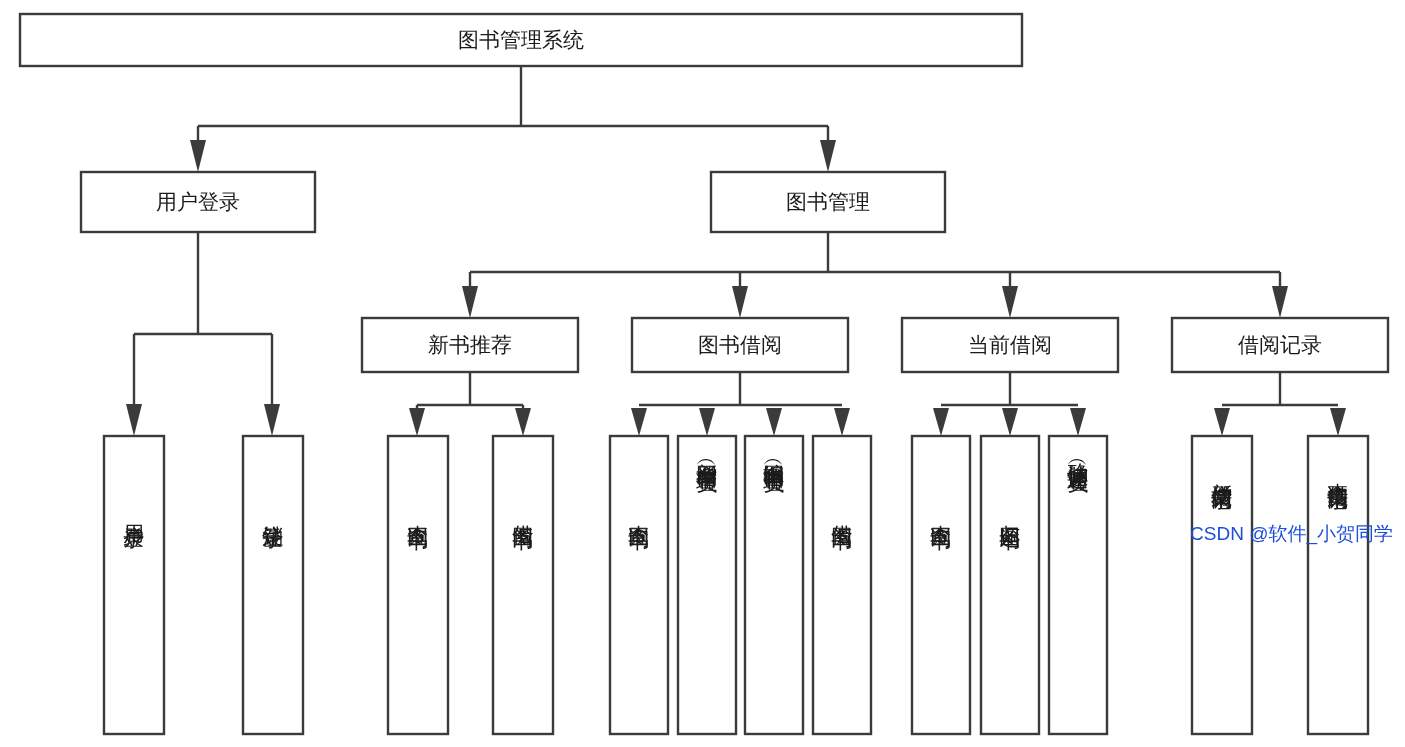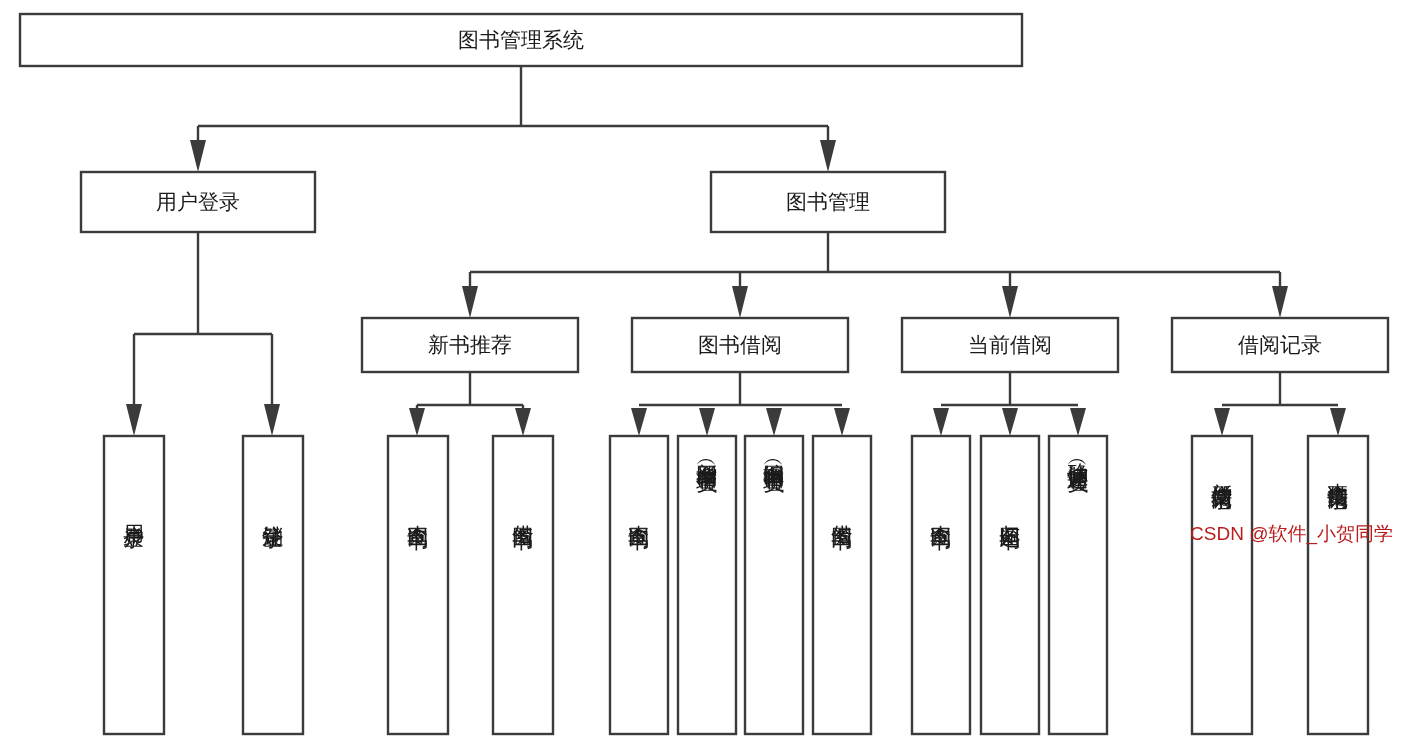--- a/index.html
+++ b/index.html
@@ -65,21 +65,21 @@
     color: #1b1b1b;
     letter-spacing: 1.5px;
     white-space: nowrap;
   }
   .watermark {
     position: absolute;
     right: 12px;
     bottom: 6px;
     font-family: "Liberation Sans", "DejaVu Sans", sans-serif;
     font-size: 19px;
-    color: #b91c1c;
+    color: #1d4ed8;
     white-space: nowrap;
     user-select: none;
   }
 </style>
 </head>
 <body>
 
 <div id="diagram-root">
 
   <svg id="flowchart" viewBox="0 0 1405 747">

